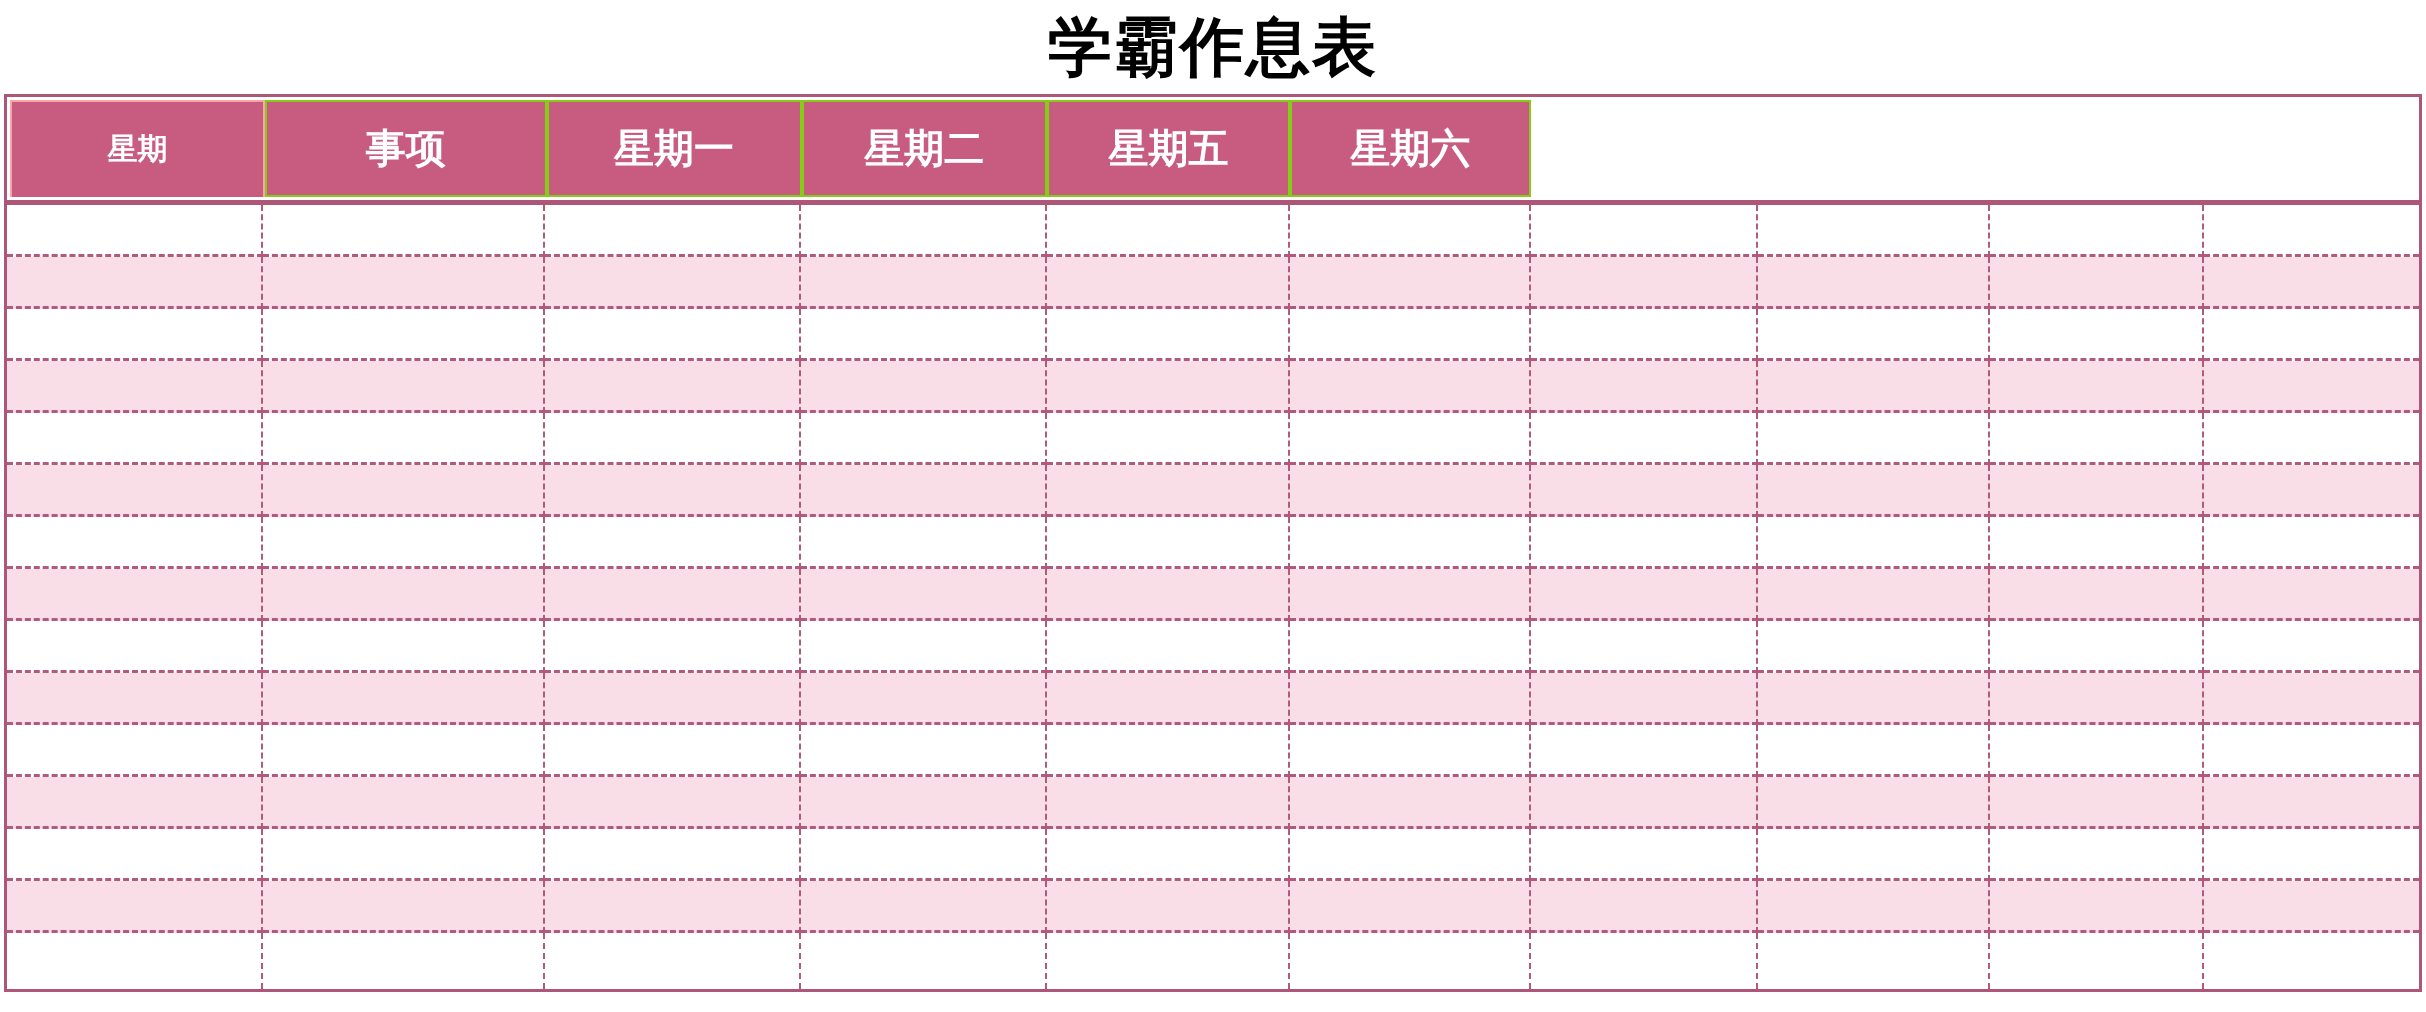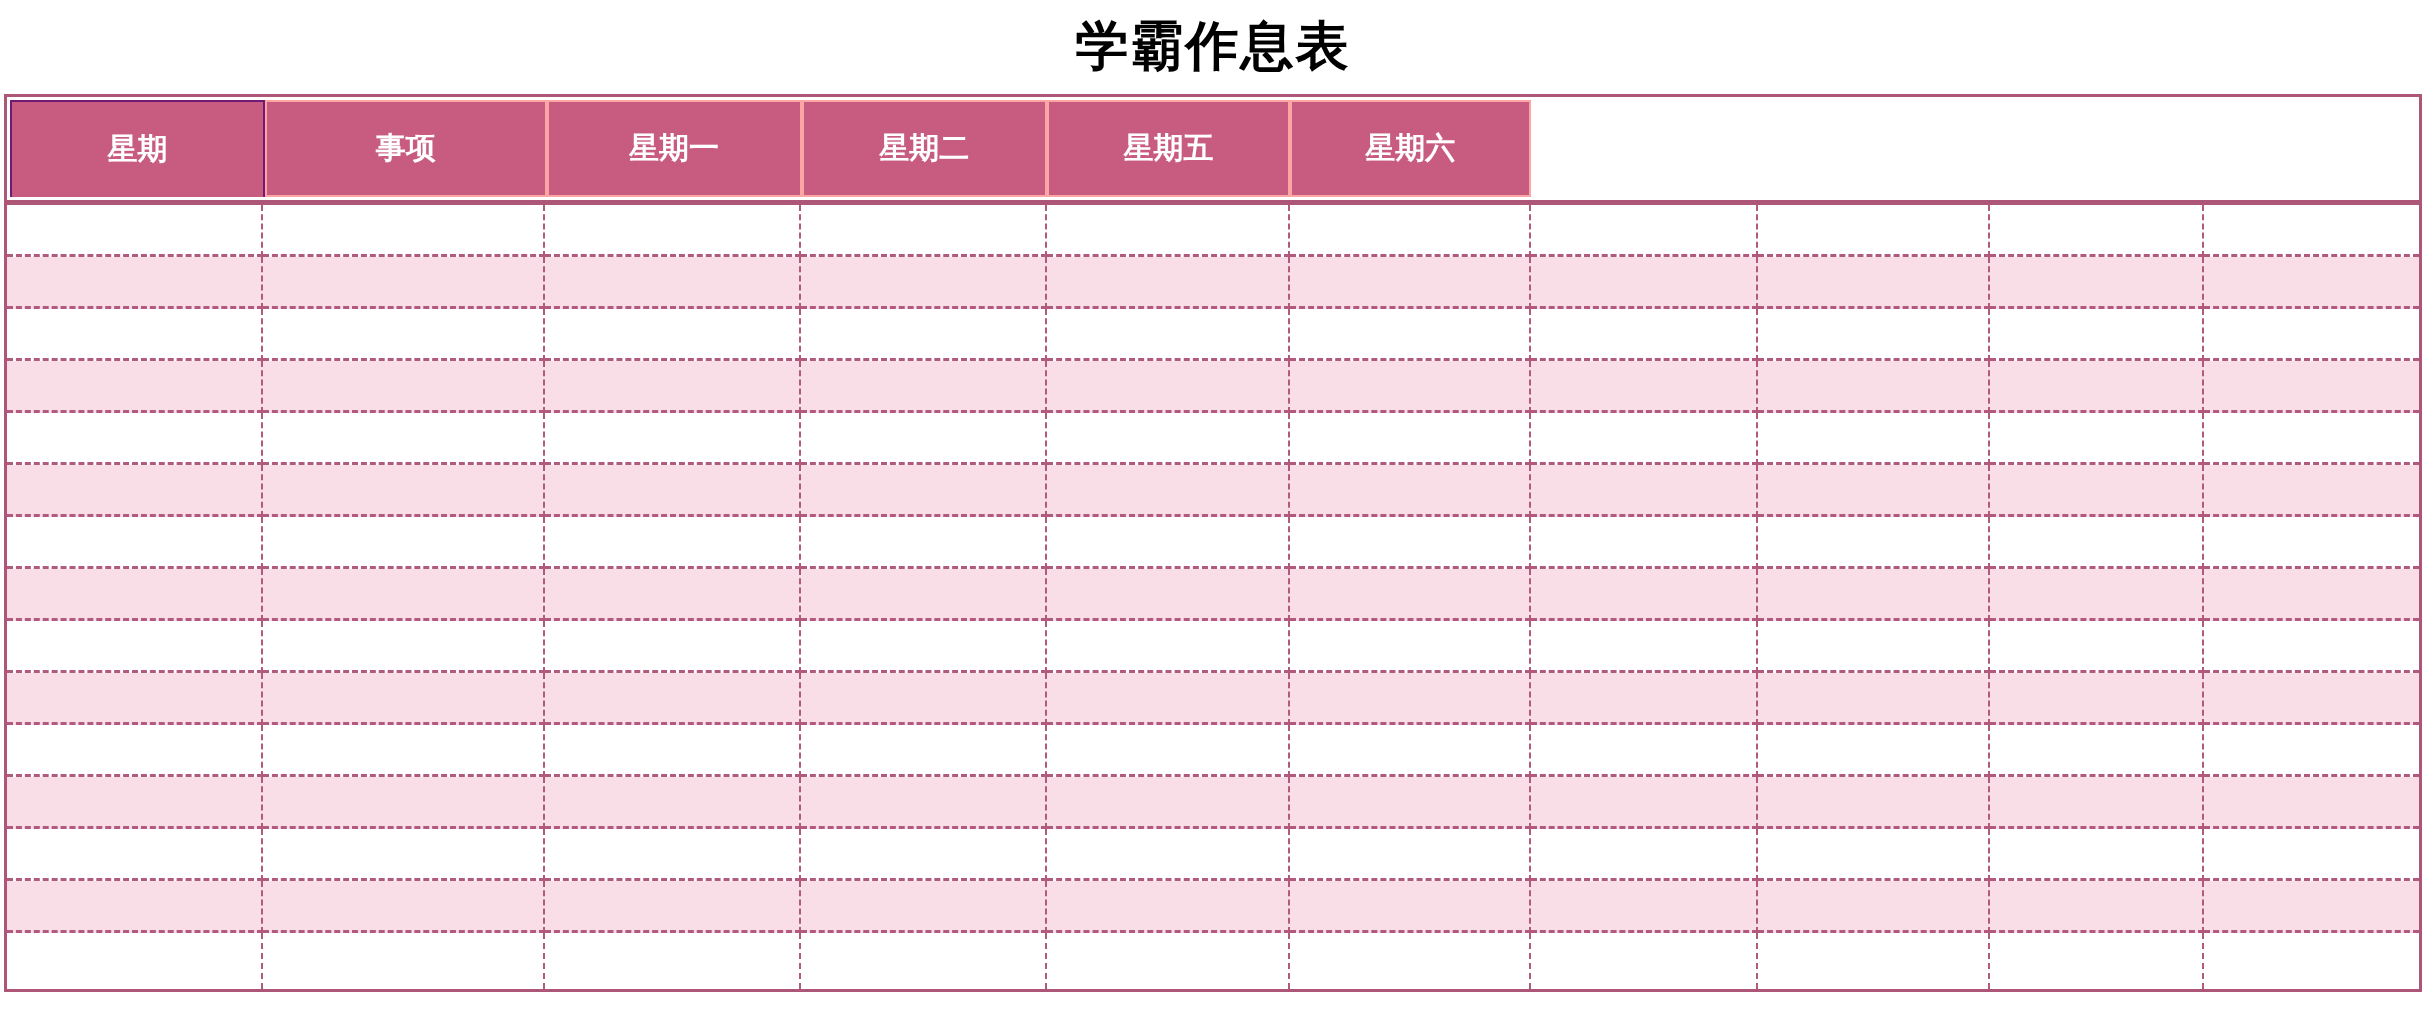--- a/index.html
+++ b/index.html
@@ -17,21 +17,21 @@
   }
   
   .title-bar {
     height: 94px;
     display: flex;
     align-items: center;
     justify-content: center;
   }
   .title-bar h1 {
     margin: 0;
-    font-size: 53px;
+    font-size: 64px;
     font-weight: 900;
     color: #000000;
     letter-spacing: 2px;
   }
   
   .table-frame {
     margin: 0 4px;
     border: 3px solid var(--frame, #ae5677);
     background: #ffffff;
   }
@@ -39,40 +39,40 @@
   .header-grid {
     display: grid;
     grid-template-columns: 10.6% 11.7% 10.6% 10.2% 10.1% 10% 9.4% 9.6% 8.9% 8.9%;
     padding: 3px;
     background: #ffffff;
     box-sizing: border-box;
   }
   .hcell {
     height: 97px;
     background: var(--hbg, #c85c80);
-    border: 2px solid #fca5a5;
+    border: 2px solid #84cc16;
     box-sizing: border-box;
     display: flex;
     align-items: center;
     justify-content: center;
     color: var(--htext, #ffffff);
-    font-size: 30px;
+    font-size: 40px;
     font-weight: 700;
   }
   .corner {
     height: 97px;
     box-sizing: border-box;
     display: flex;
     flex-direction: column;
     background: transparent;
   }
   .corner .half {
     flex: 1;
     background: var(--hbg, #c85c80);
-    border: 2px solid #701a75;
+    border: 2px solid #fca5a5;
     box-sizing: border-box;
     display: flex;
     align-items: center;
     justify-content: center;
     color: var(--htext, #ffffff);
     font-size: 30px;
     font-weight: 700;
   }
   .corner .half.top { border-bottom: none; }
   .corner .half.bottom { border-top: 7px double #ffffff; }

